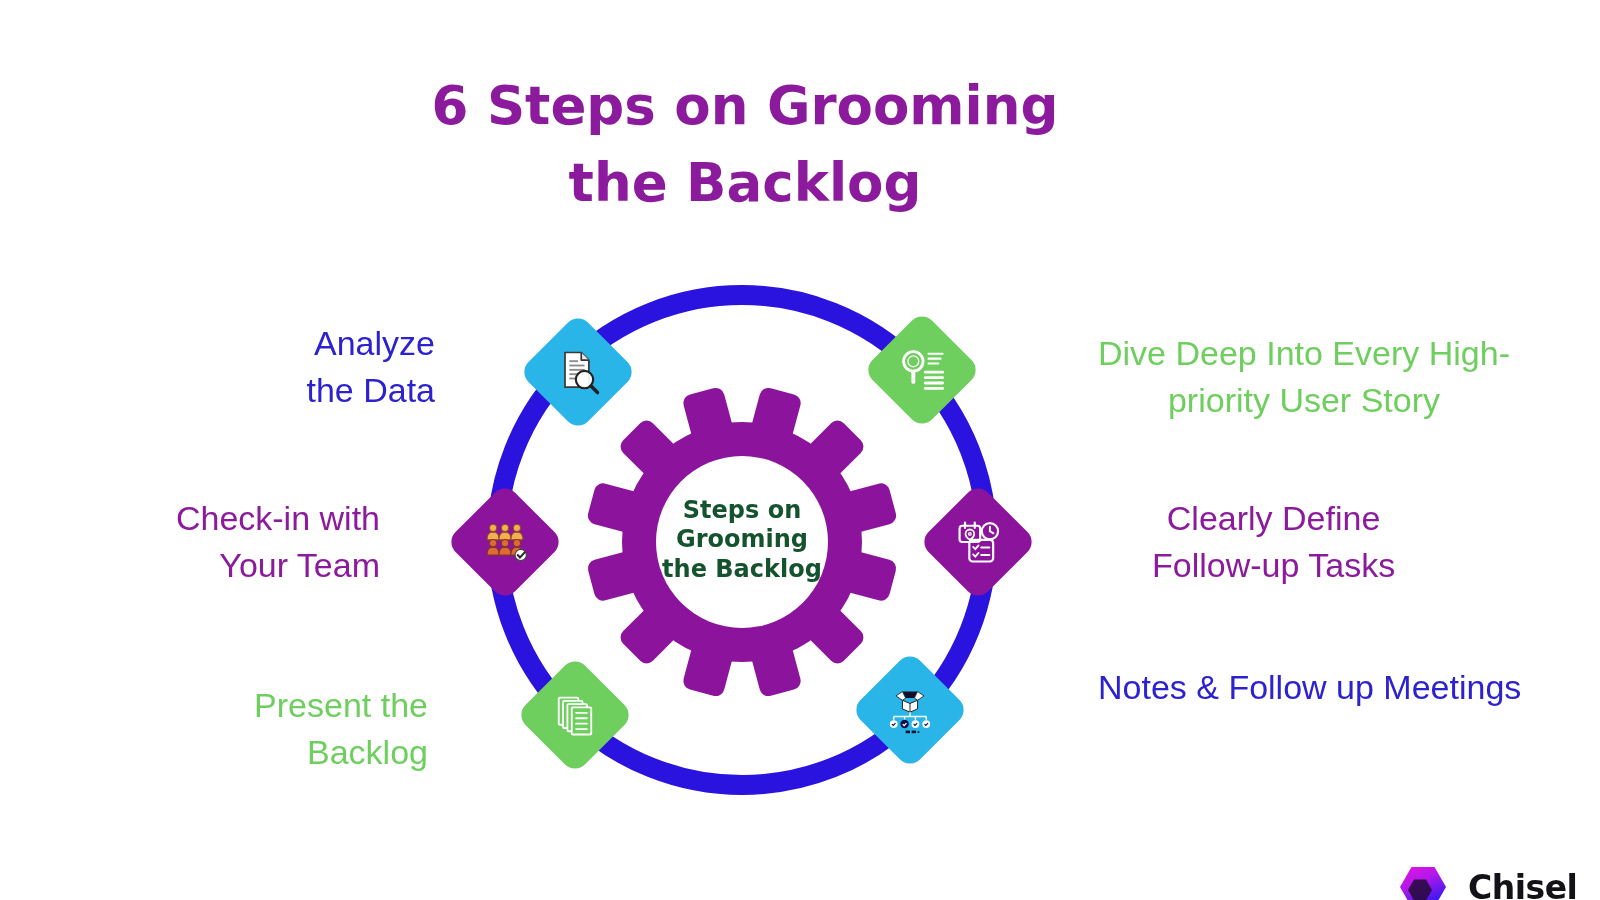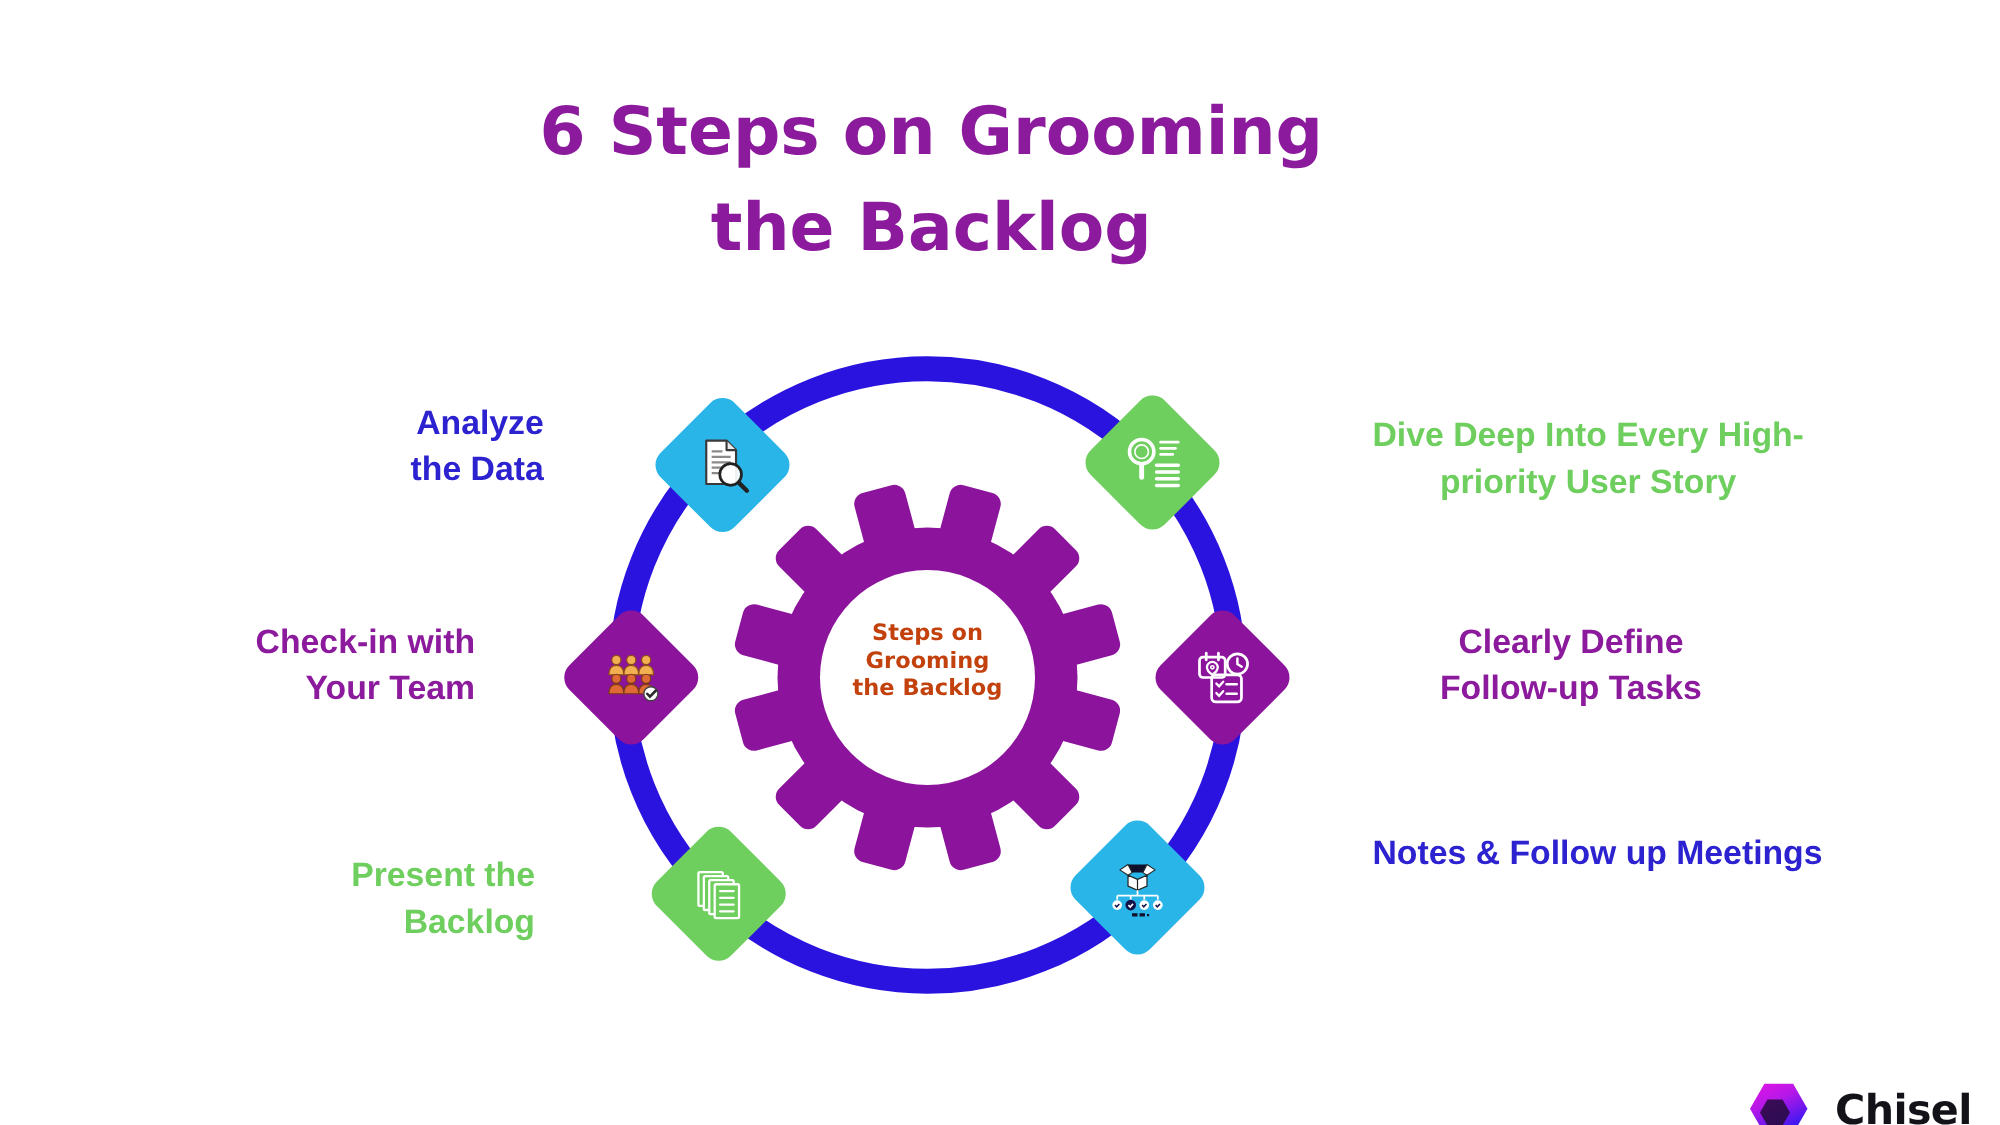--- a/index.html
+++ b/index.html
@@ -11,32 +11,32 @@
     font-family:"DejaVu Sans",sans-serif;font-weight:bold;font-size:53px;line-height:1.45;
     color:#8c1a9c;letter-spacing:0px;}
 
   
   .ring{position:absolute;left:487px;top:285px;width:510px;height:510px;box-sizing:border-box;
     border:20px solid #2a12df;border-radius:50%;}
 
   
   .gear-svg{position:absolute;left:582px;top:382px;width:320px;height:320px;}
   .hub-text{position:absolute;left:632px;top:496px;width:220px;text-align:center;
-    font-family:"DejaVu Sans",sans-serif;font-weight:bold;font-size:18px;line-height:1.22;color:#c2410c;}
+    font-family:"DejaVu Sans",sans-serif;font-weight:bold;font-size:24px;line-height:1.22;color:#14532d;}
 
   
   .diamond{position:absolute;width:84px;height:84px;border-radius:14px;transform:rotate(45deg);
     display:flex;align-items:center;justify-content:center;}
   .diamond .icon-wrap{transform:rotate(-45deg);width:54px;height:54px;display:flex;align-items:center;justify-content:center;}
   .d-cyan{background:#29b5e8;}
   .d-green{background:#6ece5e;}
   .d-purple{background:#8c149c;}
 
   
-  .lbl{position:absolute;font-weight:bold;font-size:27px;line-height:1.38;}
+  .lbl{position:absolute;font-weight:normal;font-size:34px;line-height:1.38;}
   .lbl-right{text-align:right;}
   .lbl-left{text-align:center;}
   .c-blue{color:#2c22cf;}
   .c-purple{color:#8c1a9c;}
   .c-green{color:#6ece5e;}
 
   
   .logo{position:absolute;left:1398px;top:862px;display:flex;align-items:center;gap:20px;}
   .logo-text{font-family:"DejaVu Sans",sans-serif;font-weight:bold;font-size:33px;color:#121218;letter-spacing:-0.5px;}
 </style>

